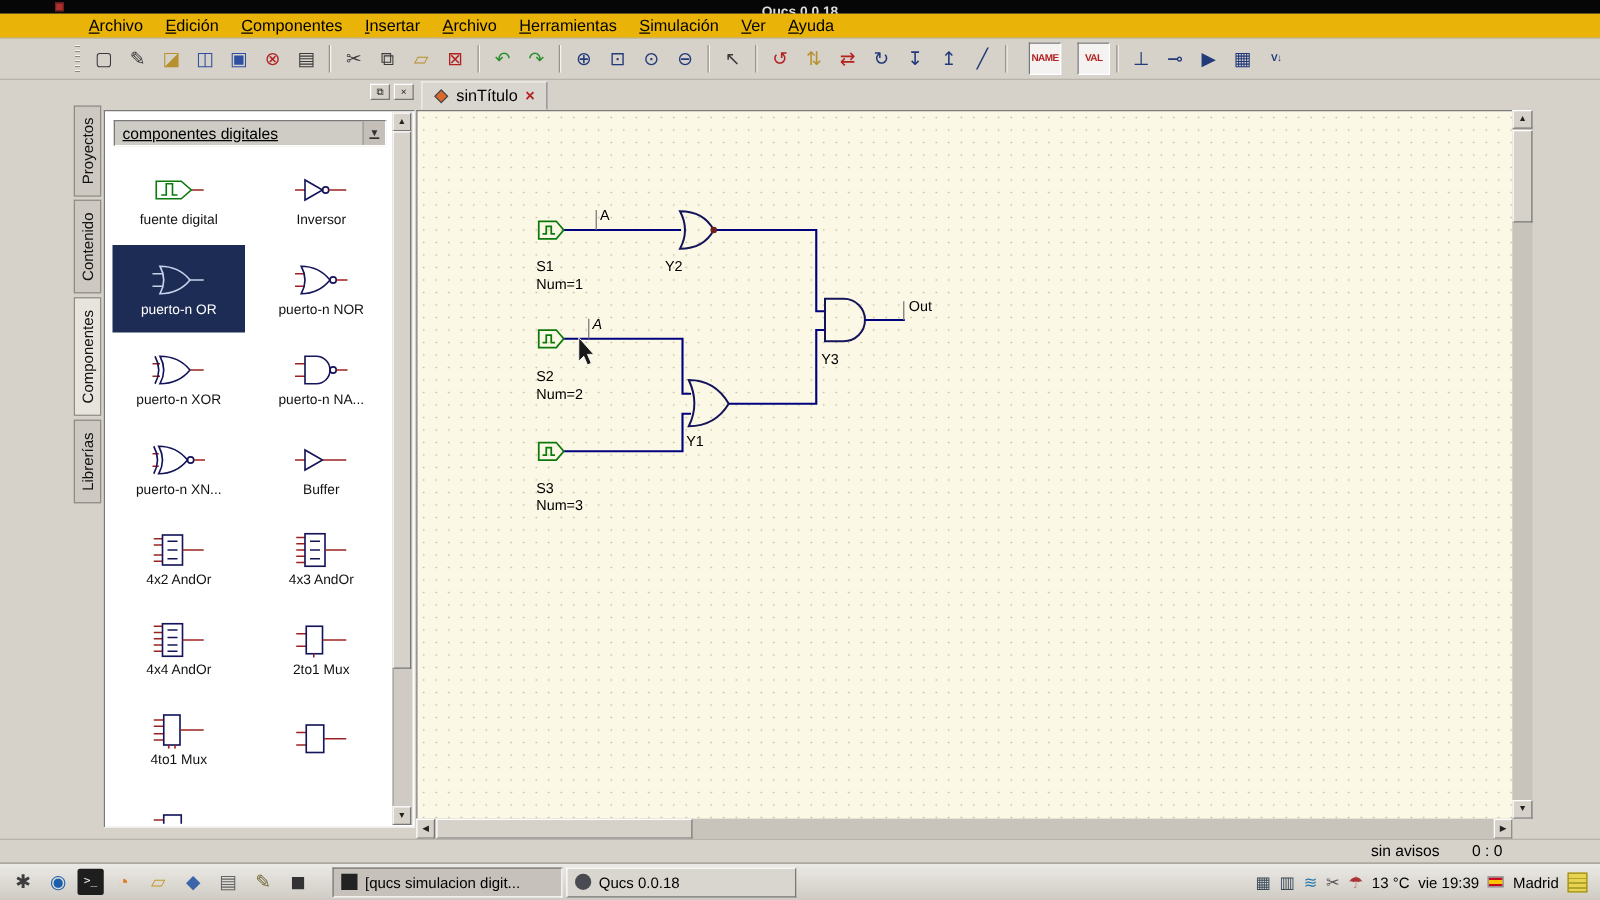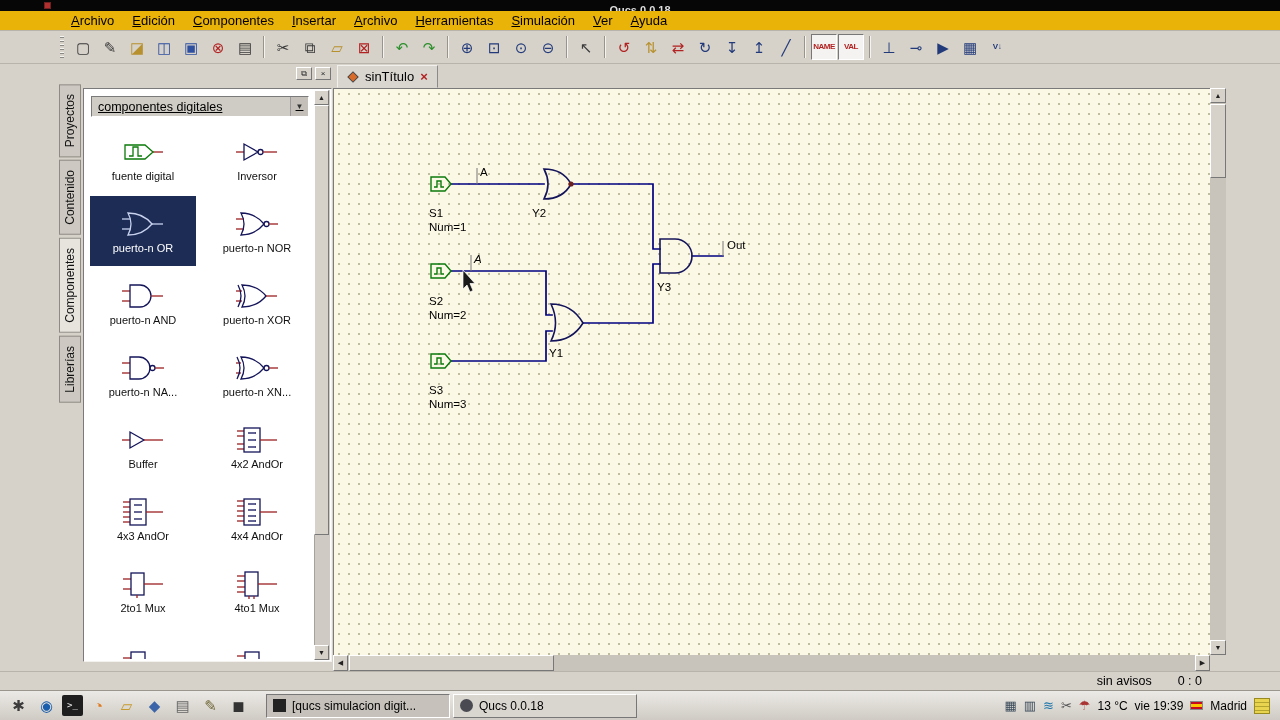--- a/index.html
+++ b/index.html
@@ -13,21 +13,21 @@
   
   .menubar{position:absolute;left:0;top:11px;width:100%;height:20px;background:#eab308;display:flex;align-items:center;padding-left:62px;box-sizing:border-box;border-bottom:1px solid #b8b4ac;}
   .menu-item{display:inline-block;padding:1px 9px;font-size:13px;cursor:default;}
   .menu-item::first-letter{text-decoration:underline;}
 
   
   .toolbar{position:absolute;left:0;top:31px;width:100%;height:33px;background:#d6d2ca;display:flex;align-items:center;padding-left:60px;box-sizing:border-box;border-bottom:1px solid #b8b4ac;gap:1px;}
   .tbgrip{width:4px;height:22px;margin-right:5px;background:repeating-linear-gradient(180deg,#f5f4f1 0 1px,#8a8a84 1px 2px,rgba(0,0,0,0) 2px 4px);}
   .tbi{width:26px;height:26px;display:flex;align-items:center;justify-content:center;font-size:15px;background:transparent;border:1px solid transparent;padding:0;font-family:inherit;line-height:1;}
   .tbi.small{font-size:8px;font-weight:bold;letter-spacing:-0.5px;}
-  .tbi.pressed{background:#f4f3f1;border-style:solid;border-color:#777 #fff #fff #777;}
+  .tbi.pressed{background:#f4f3f1;border-style:solid;border-color:#777 #fff #fff #777;margin-left:12px;}
   .tbsep{width:0;height:22px;border-left:1px solid #98948c;border-right:1px solid #f4f3f0;margin:0 4px;}
   .c-gray{color:#3a3a3a}.c-yellow{color:#b8912f}.c-blue{color:#2f4f9f}.c-red{color:#b22222}.c-green{color:#2a8f2a}.c-navy{color:#223a7a}
 
   
   .dock-ctl{position:absolute;left:296px;top:67px;display:flex;gap:3px;}
   .dock-btn{width:16px;height:13px;font-size:8px;display:flex;align-items:center;justify-content:center;background:#d6d2ca;border:1px solid;border-color:#fff #777 #777 #fff;padding:0;color:#222;}
 
   
   .side-tabs{position:absolute;left:59px;top:84px;width:22px;display:flex;flex-direction:column;gap:3px;}
   .vtab{writing-mode:vertical-rl;transform:rotate(180deg);font-size:12px;padding:9px 3px;background:#cdc9c2;border:1px solid #8f8b84;color:#111;cursor:default;}
@@ -202,29 +202,20 @@
         <svg class="picon" width="44" height="30" viewBox="0 0 44 30">
           <line class="pin" x1="1" y1="10" x2="9" y2="10"></line>
           <line class="pin" x1="1" y1="20" x2="9" y2="20"></line>
           <path d="M6,4 Q12,15 6,26 Q20,26 29,15 Q20,4 6,4 Z"></path>
           <circle cx="31.5" cy="15" r="2.5"></circle>
           <line class="pin" x1="34" y1="15" x2="43" y2="15"></line>
         </svg>
         <div class="plabel">puerto-n NOR</div>
       </div>
 
-      <div class="pitem">
-        <svg class="picon" width="44" height="30" viewBox="0 0 44 30">
-          <line class="pin" x1="1" y1="10" x2="9" y2="10"></line>
-          <line class="pin" x1="1" y1="20" x2="9" y2="20"></line>
-          <path d="M9,4 h10 a11,11 0 0 1 0,22 h-10 Z"></path>
-          <line class="pin" x1="30" y1="15" x2="42" y2="15"></line>
-        </svg>
-        <div class="plabel">puerto-n AND</div>
-      </div>
 
       <div class="pitem">
         <svg class="picon" width="44" height="30" viewBox="0 0 44 30">
           <line class="pin" x1="1" y1="10" x2="7" y2="10"></line>
           <line class="pin" x1="1" y1="20" x2="7" y2="20"></line>
           <path d="M3,4 Q9,15 3,26"></path>
           <path d="M7,4 Q13,15 7,26 Q22,26 31,15 Q22,4 7,4 Z"></path>
           <line class="pin" x1="31" y1="15" x2="42" y2="15"></line>
         </svg>
         <div class="plabel">puerto-n XOR</div>

